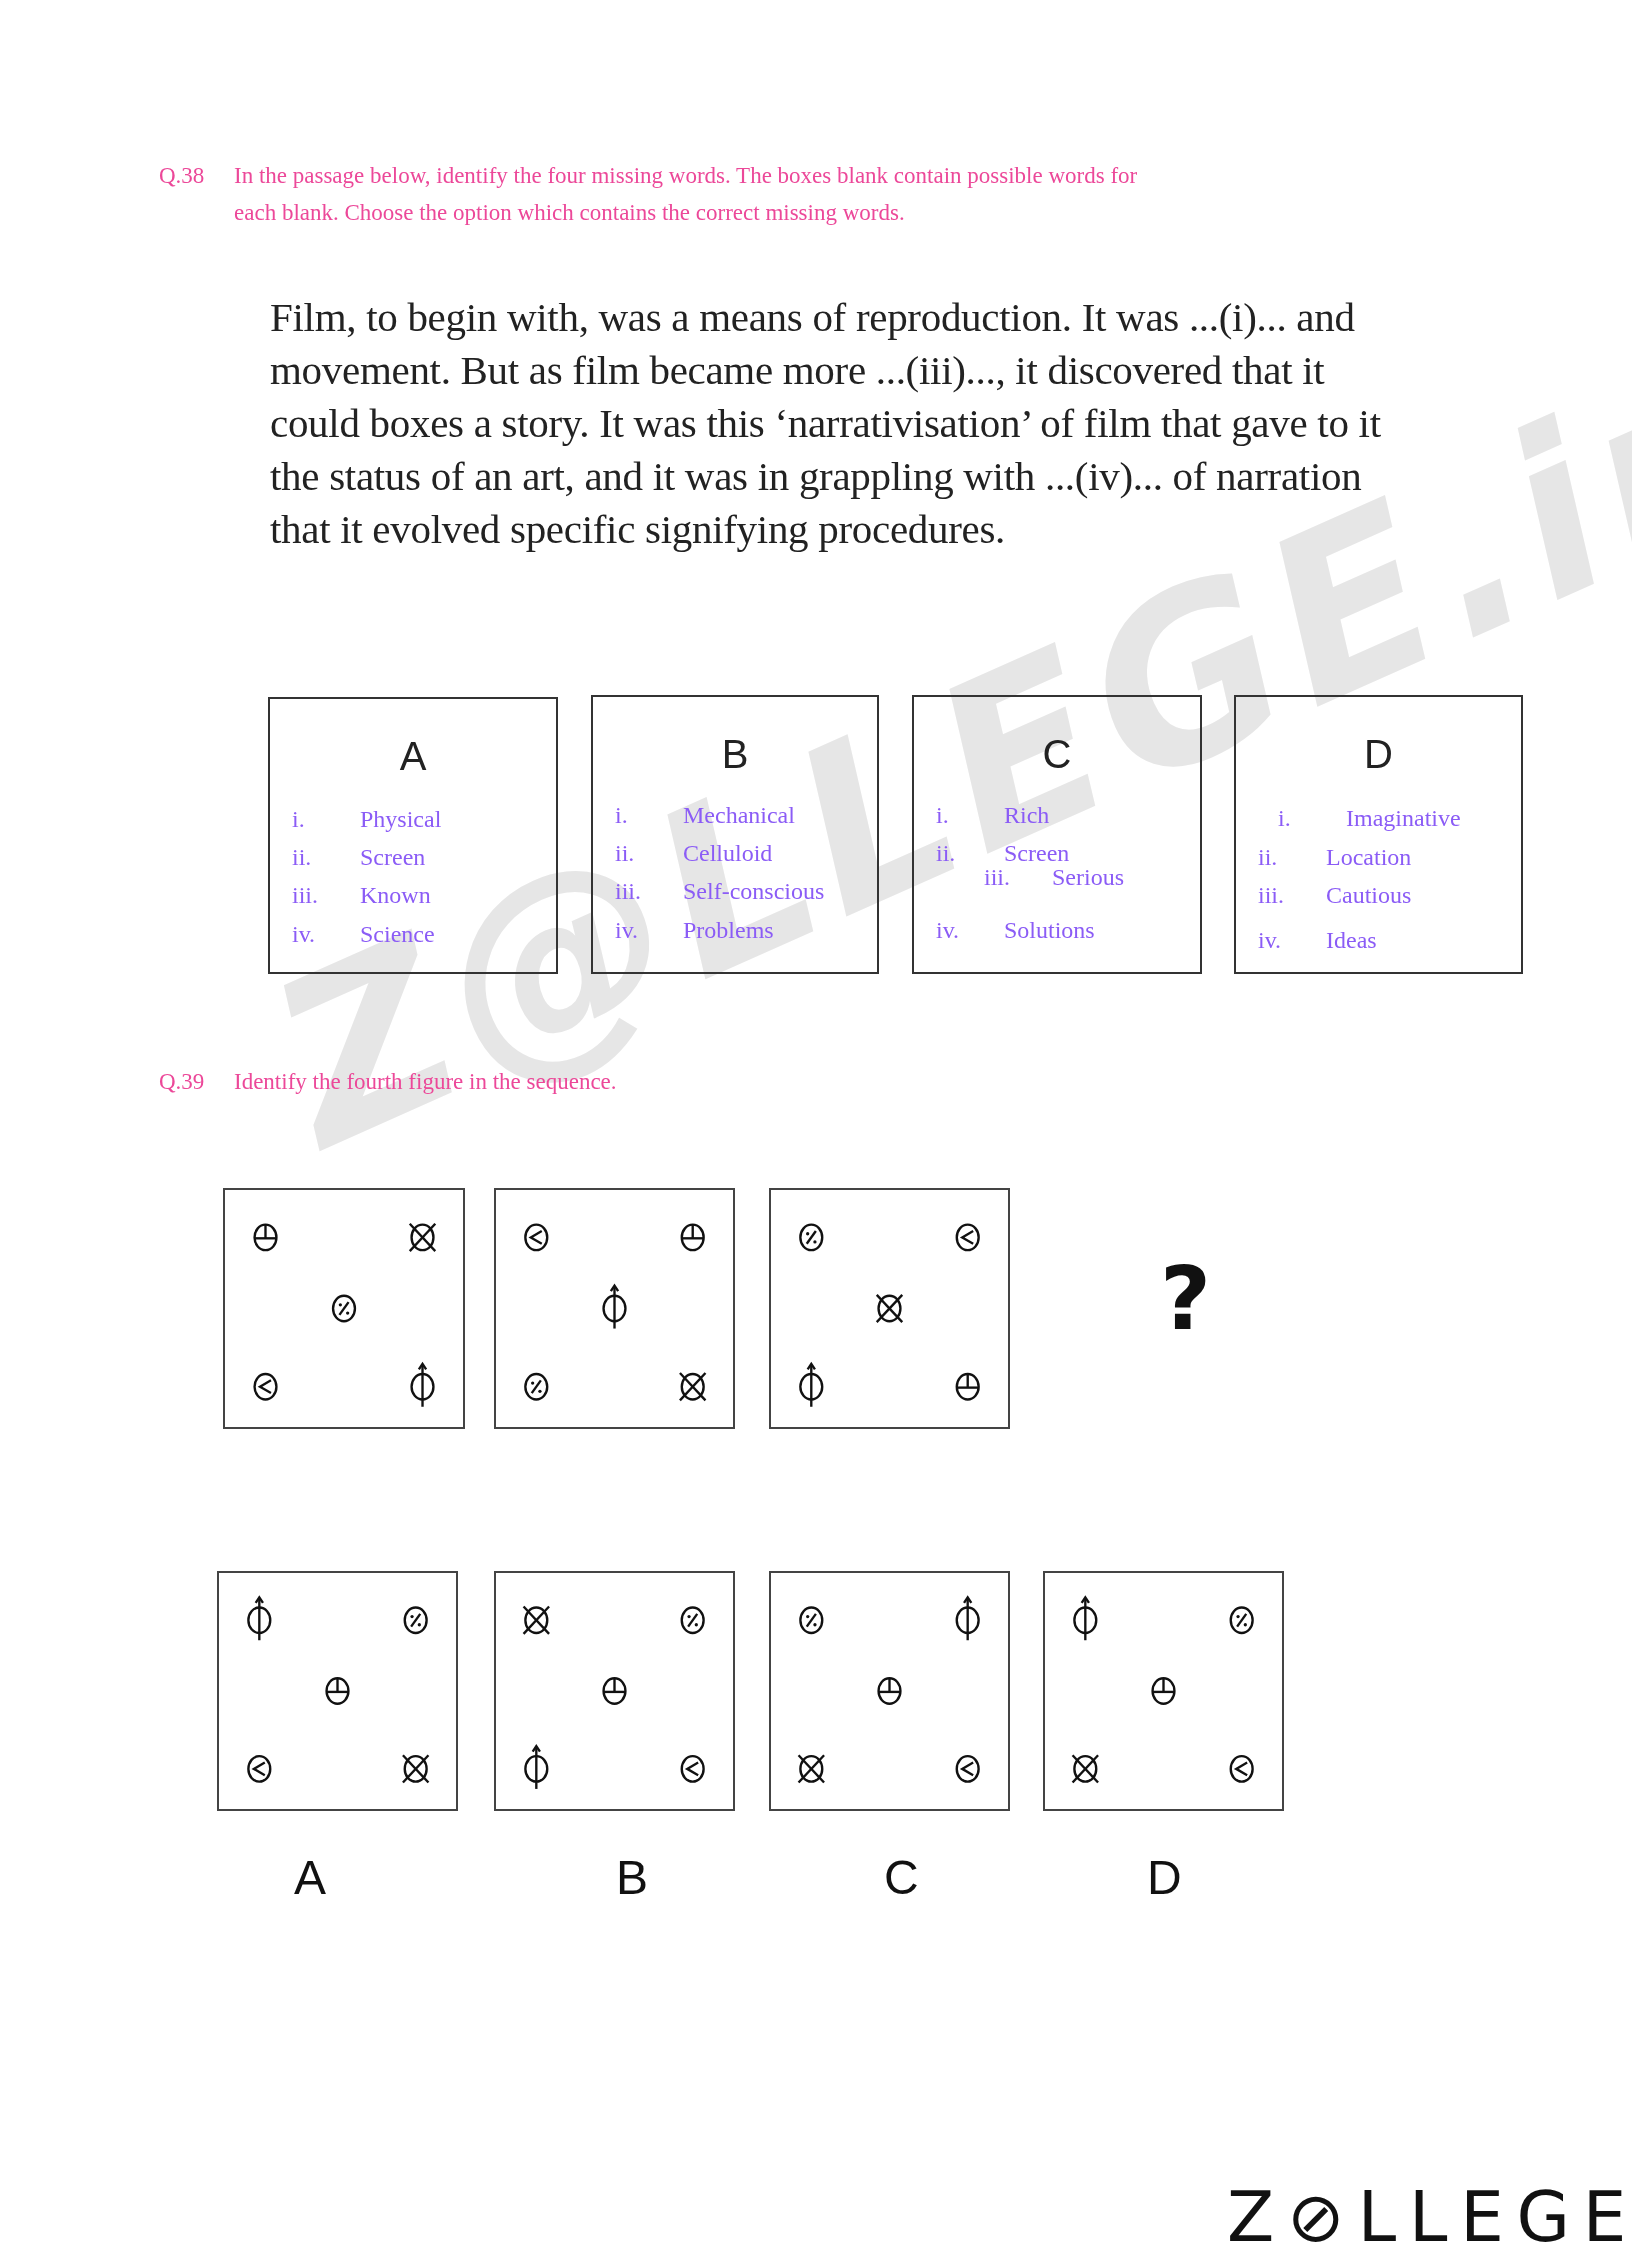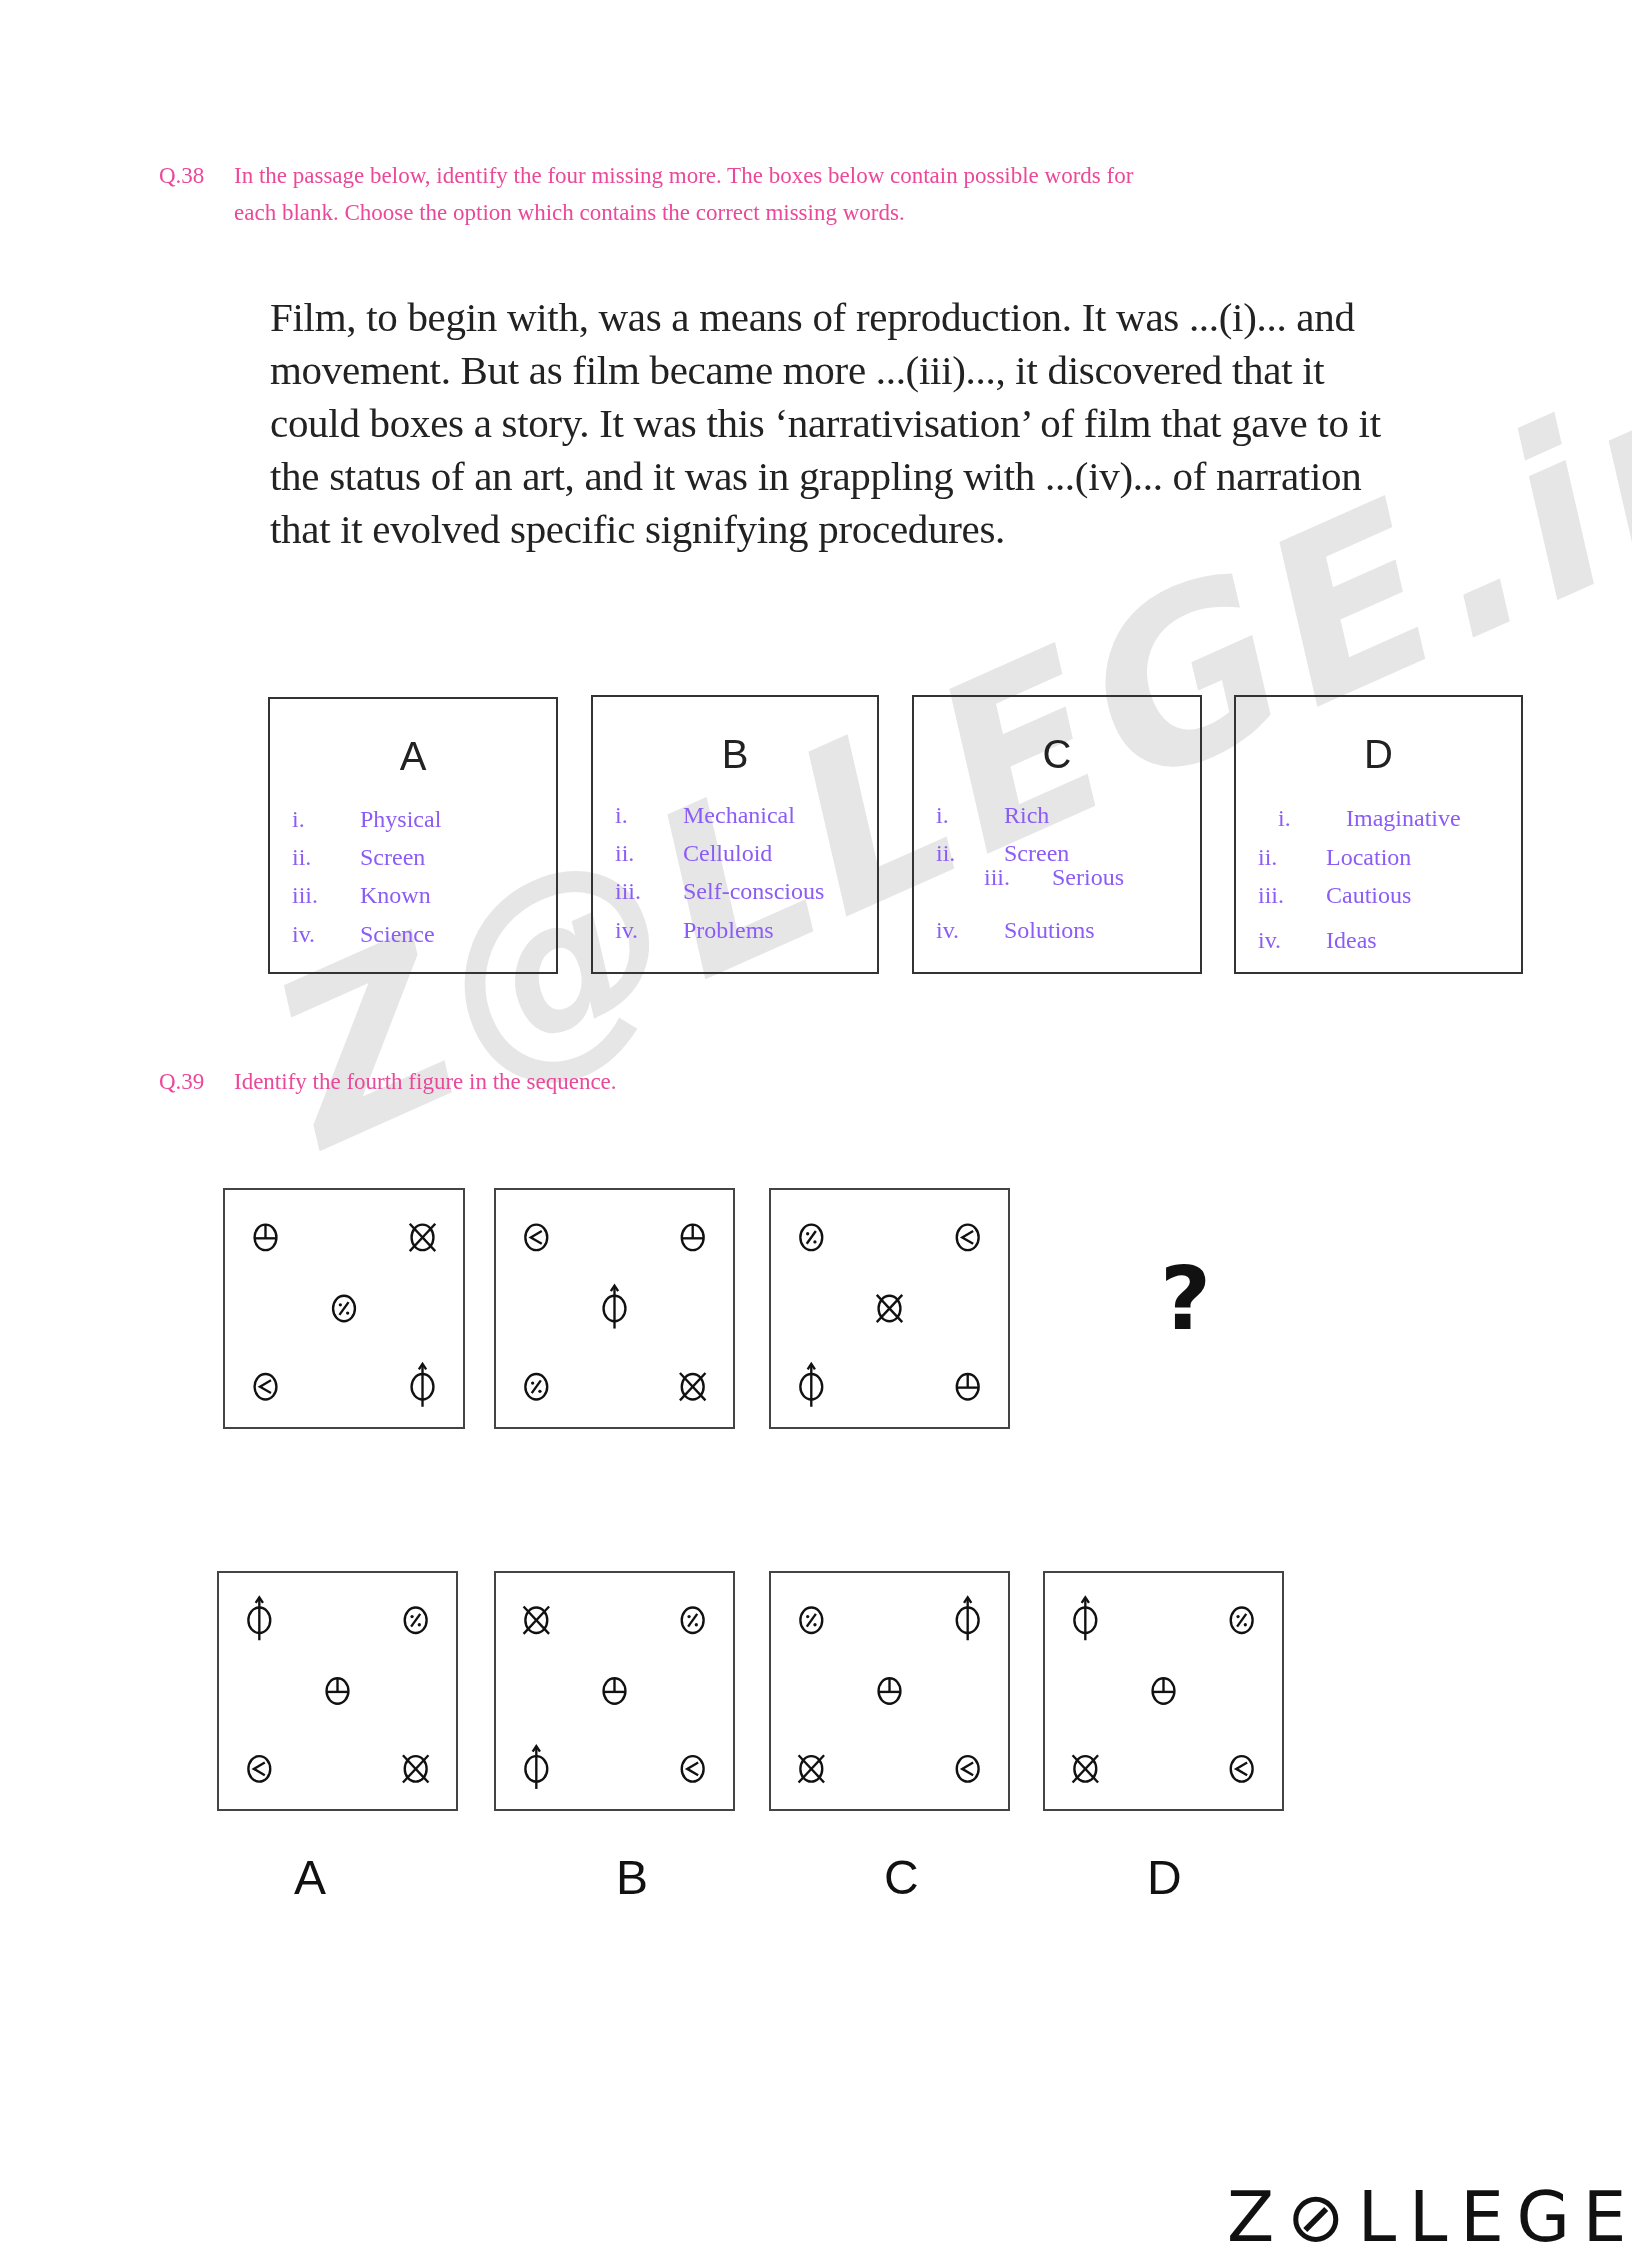--- a/index.html
+++ b/index.html
@@ -23,21 +23,21 @@
 </style>
 </head>
 <body>
 
 <div class="watermark">Z@LLEGE.in</div>
 
 <div class="content">
 
   <div class="abs q-label" style="left:159px; top:157px; width:1389px; height:77px;">
     <span class="q-num">Q.38</span>
-    <span class="q-text">In the passage below, identify the four missing more. The boxes below contain possible words for</span>
+    <span class="q-text">In the passage below, identify the four missing words. The boxes blank contain possible words for</span>
     <span class="q-text" style="top:37px;">each blank. Choose the option which contains the correct missing words.</span>
   </div>
 
   <div class="abs passage" style="left:270px; top:291px; width:1279px;">
     <div>Film, to begin with, was a means of reproduction. It was ...(i)... and</div>
     <div>movement. But as film became more ...(iii)..., it discovered that it</div>
     <div>could boxes a story. It was this ‘narrativisation’ of film that gave to it</div>
     <div>the status of an art, and it was in grappling with ...(iv)... of narration</div>
     <div>that it evolved specific signifying procedures.</div>
   </div>

